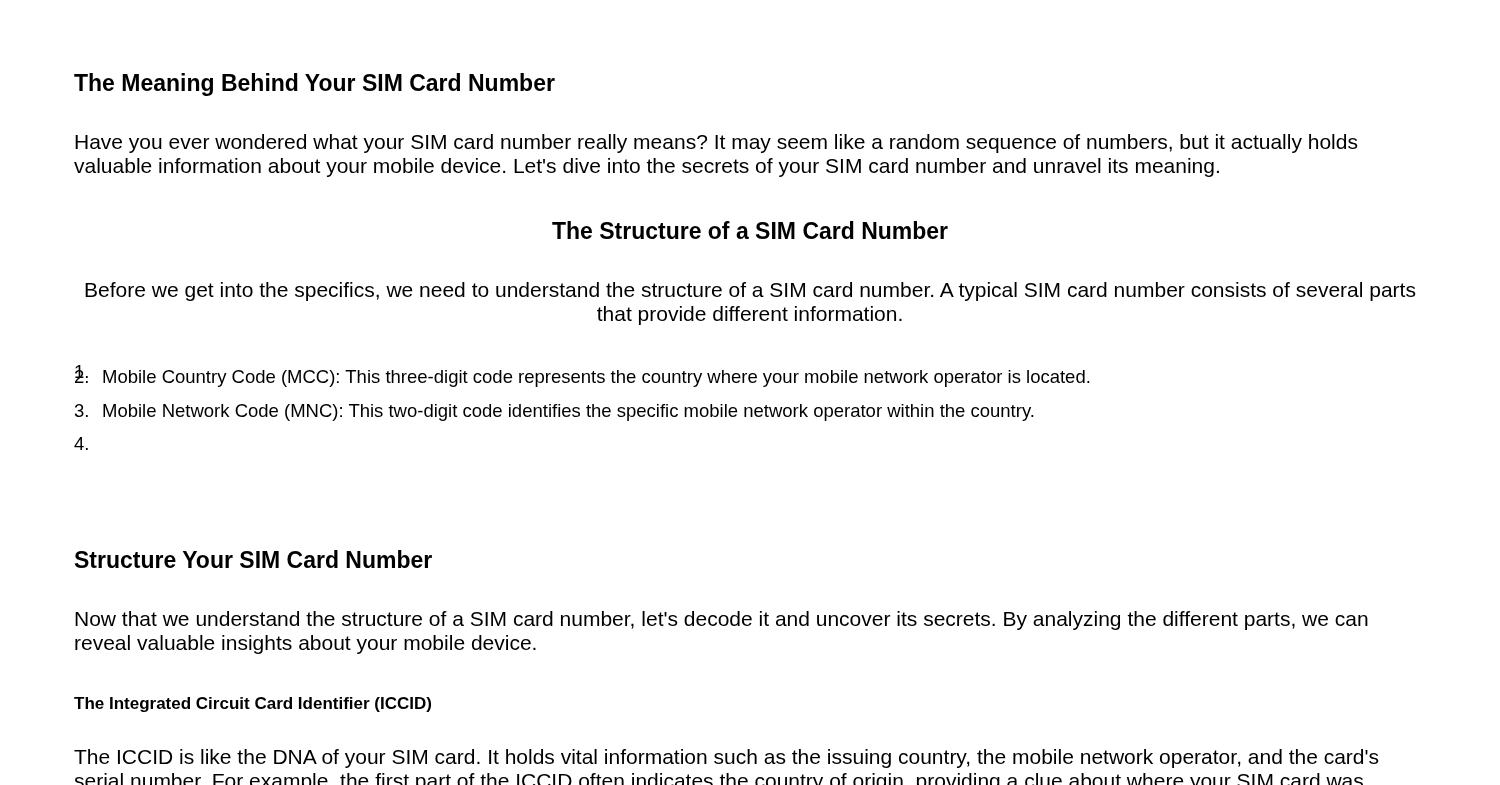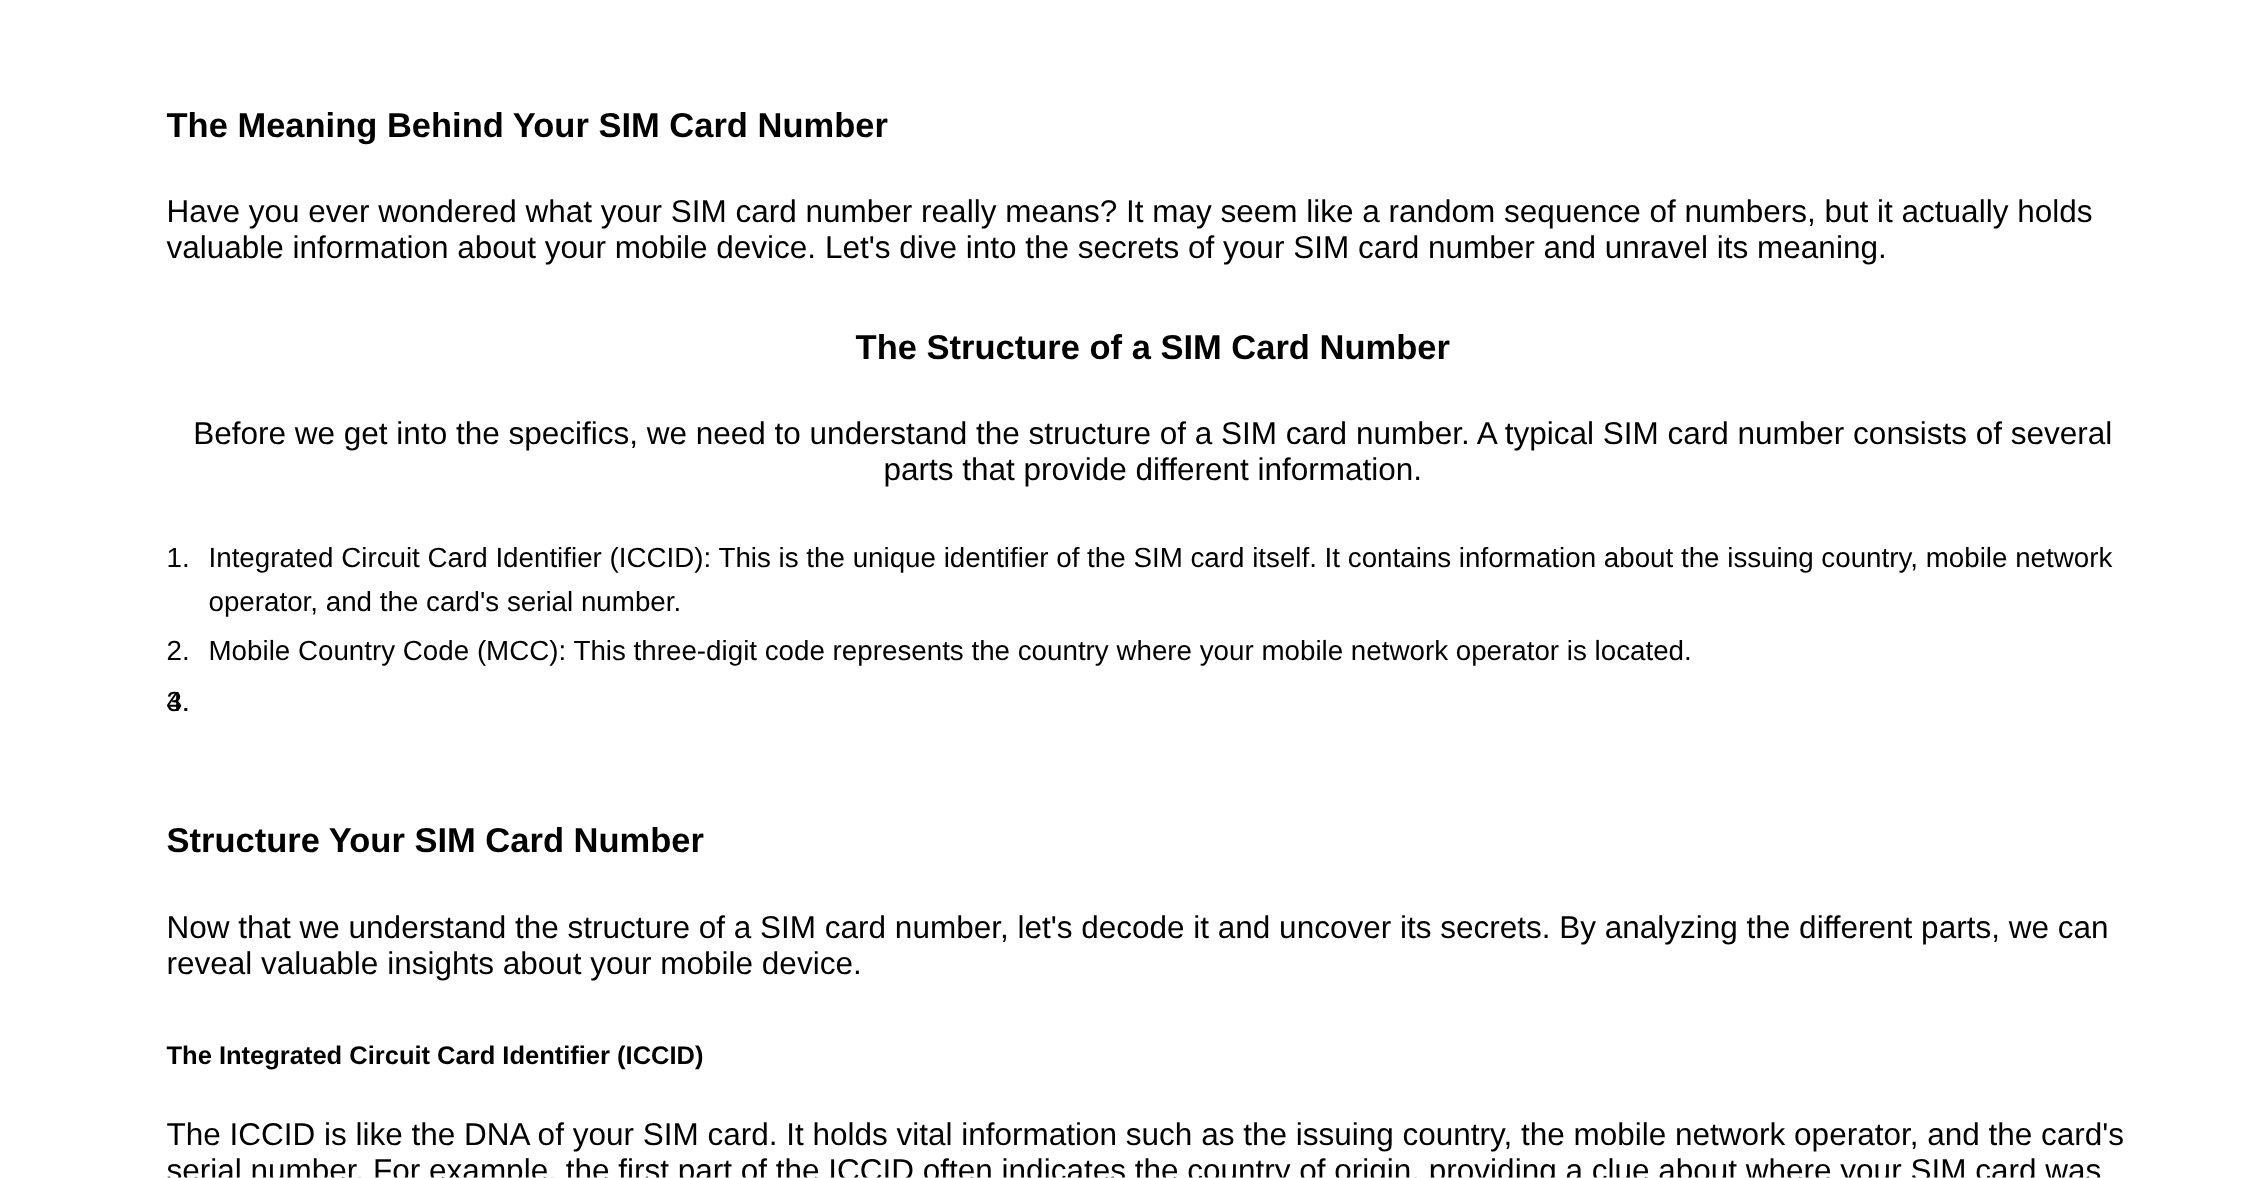--- a/index.html
+++ b/index.html
@@ -47,46 +47,46 @@
       line-height: 28.5px;
       position: relative;
       padding-left: 28px;
       margin-bottom: 5px;
     }
     ol li .num {
       position: absolute;
       left: 0;
       top: 0;
     }
-    .abs { position: absolute; left: 74px; right: 74px; margin-left: 37px; }
+    .abs { position: absolute; left: 74px; right: 74px; }
   </style>
 </head>
 <body>
 
 <div class="page">
 
   <h2 class="abs" style="top:69px;">The Meaning Behind Your SIM Card Number</h2>
 
   <p class="abs" style="top:130px;">Have you ever wondered what your SIM card number really means? It may seem like a random sequence of numbers, but it actually holds valuable information about your mobile device. Let's dive into the secrets of your SIM card number and unravel its meaning.</p>
 
   <h2 class="abs" style="top:217px;text-align:center;">The Structure of a SIM Card Number</h2>
 
   <p class="abs" style="top:278px;text-align:center;">Before we get into the specifics, we need to understand the structure of a SIM card number. A typical SIM card number consists of several parts that provide different information.</p>
 
   <ol class="abs" style="top:358px;">
     <li>
       <span class="num">1.</span>
-      <span>Integrated Circuit Card Identifier (ICCID): This is the unique identifier of the SIM card itself. It contains information about the issuing country, mobile network operator, and the card's serial number.</span>
     </li>
     <li>
       <span class="num">2.</span>
       <span>Mobile Country Code (MCC): This three-digit code represents the country where your mobile network operator is located.</span>
     </li>
     <li>
       <span class="num">3.</span>
+      <span>Mobile Network Code (MNC): This two-digit code identifies the specific mobile network operator within the country.</span>
     </li>
     <li>
       <span class="num">4.</span>
     </li>
   </ol>
 
   <h2 class="abs" style="top:546px;">Structure Your SIM Card Number</h2>
 
   <p class="abs" style="top:607px;">Now that we understand the structure of a SIM card number, let's decode it and uncover its secrets. By analyzing the different parts, we can reveal valuable insights about your mobile device.</p>
 

